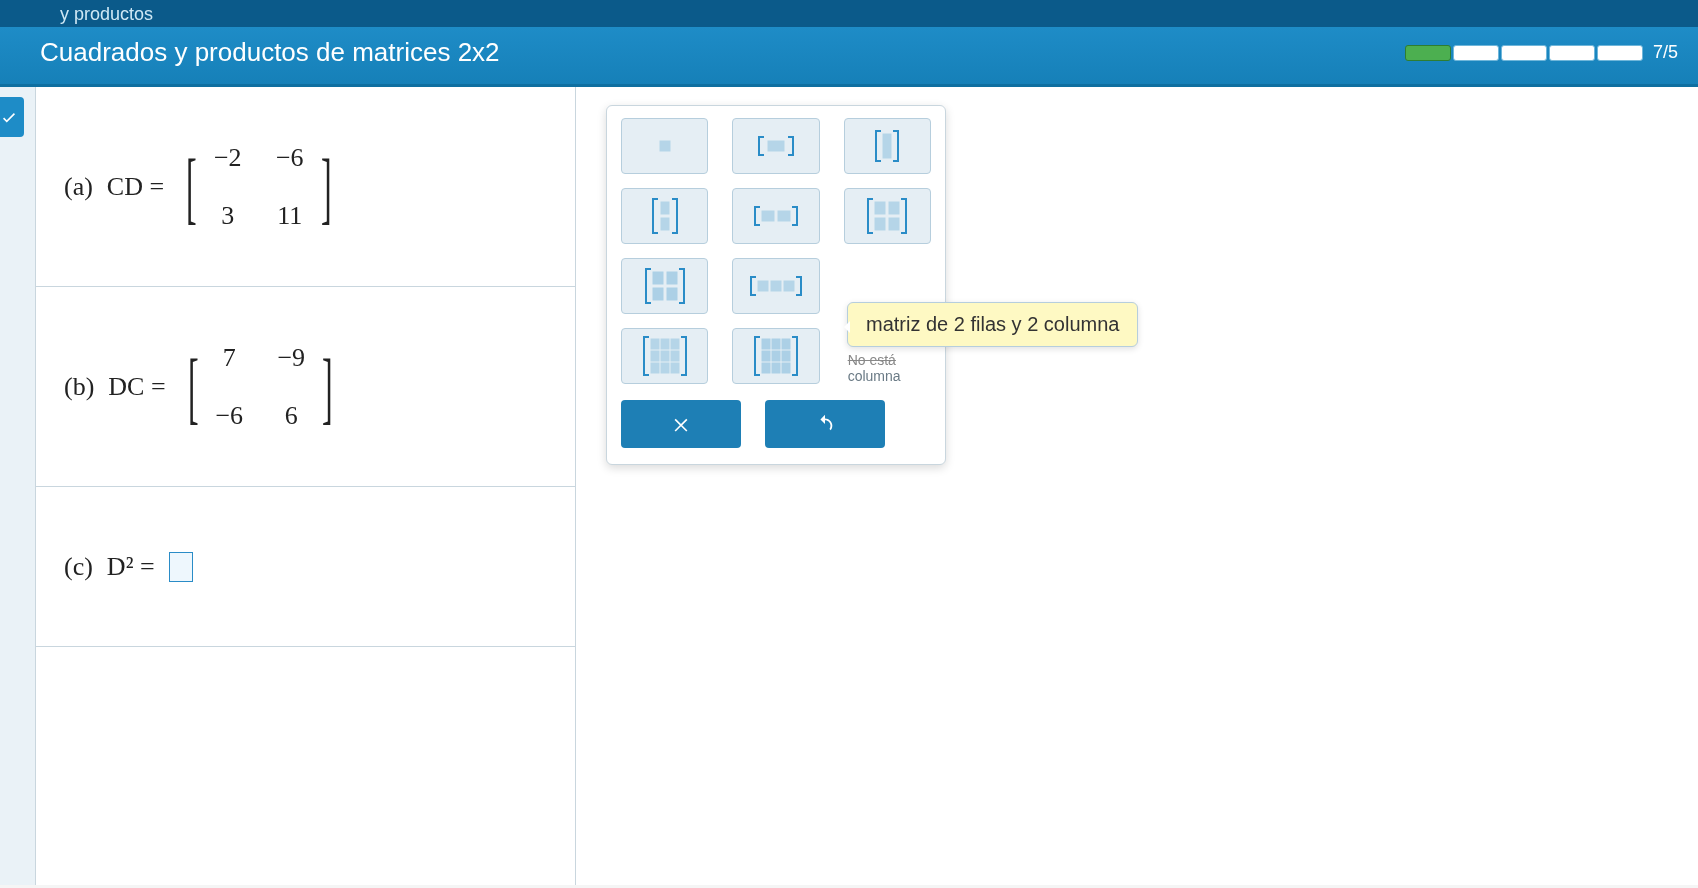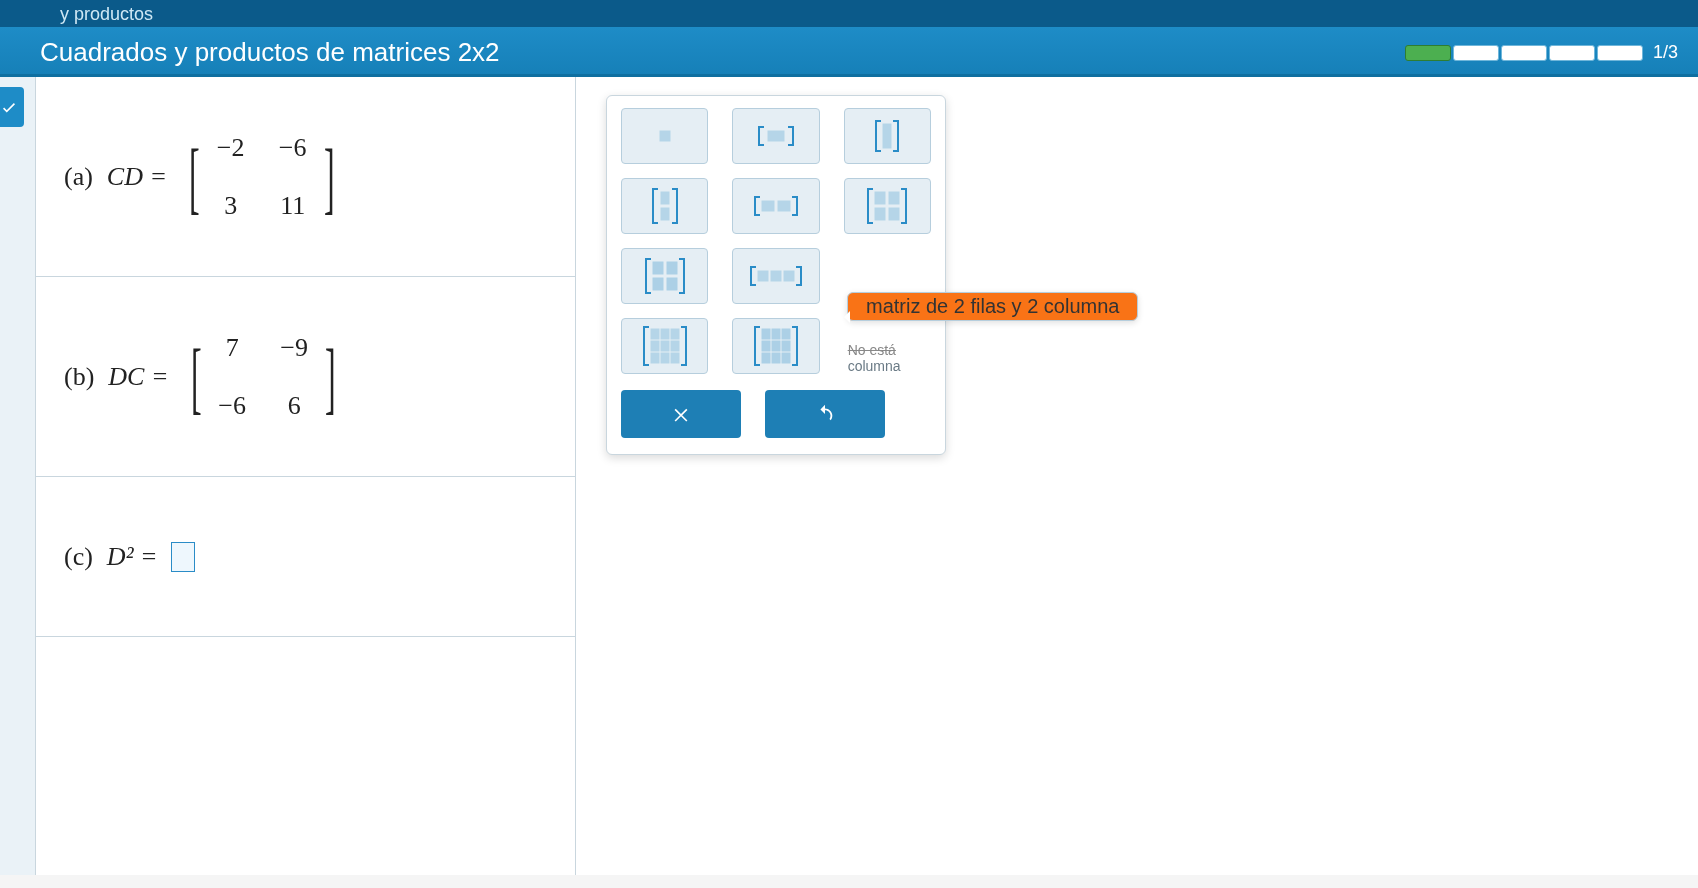--- a/index.html
+++ b/index.html
@@ -14,21 +14,21 @@
     background: #0b5a8a;
     color: #cfe8f5;
     padding: 4px 20px 2px 60px;
     font-size: 18px;
     display:flex;
     align-items:center;
   }
   .title-bar {
     background: linear-gradient(#1e8cc7,#1680b8);
     color: #fff;
-    padding: 10px 20px 6px 40px;
+    padding: 10px 20px 16px 40px;
     font-size: 26px;
     display:flex;
     align-items:center;
     justify-content:space-between;
     border-bottom:3px solid #0f6fa0;
   }
   .progress-wrap {
     display:flex;
     align-items:center;
     gap:2px;
@@ -72,21 +72,21 @@
     border-bottom:1px solid #c9d6de;
     font-family: "Times New Roman", serif;
     font-size: 26px;
     color:#222;
     display:flex;
     align-items:center;
     gap:14px;
     min-height:200px;
   }
   .plabel { font-style: normal; }
-  .eq { font-style: italic; }
+  .eq { }
   .matrix {
     display:inline-flex;
     align-items:center;
   }
   .bracket {
     font-size:80px;
     line-height:60px;
     font-weight:200;
     transform:scaleX(0.4);
     color:#222;
@@ -163,24 +163,24 @@
     display:flex;
     align-items:center;
     justify-content:center;
     color:#fff;
     cursor:pointer;
   }
   .tooltip {
     position:absolute;
     top: 196px;
     left: 240px;
-    background:#f97316;
+    background:#fef9c3;
     border:1px solid #b6cedd;
     border-radius:6px;
-    padding:2px 18px;
+    padding:10px 18px;
     font-size:20px;
     color:#333;
     box-shadow:0 2px 6px rgba(0,0,0,0.12);
     white-space:nowrap;
     z-index:5;
   }
   .tooltip::before {
     content:"";
     position:absolute;
     left:-10px; top:18px;
@@ -196,21 +196,21 @@
 </div>
 
 <div class="title-bar">
   <span>Cuadrados y productos de matrices 2x2</span>
   <div class="progress-wrap">
     <span class="progress-cell filled"></span>
     <span class="progress-cell"></span>
     <span class="progress-cell"></span>
     <span class="progress-cell"></span>
     <span class="progress-cell"></span>
-    <span class="progress-label">1/3</span>
+    <span class="progress-label">7/5</span>
   </div>
 </div>
 
 <div class="work-area">
 
   <div class="left-gutter">
     <div class="check-tab">
       <svg width="18" height="18" viewBox="0 0 24 24">
           <path fill="#fff" d="M9 16.2l-3.5-3.5L4 14.2 9 19.2 20 8.2l-1.5-1.5z"></path>
         </svg>

